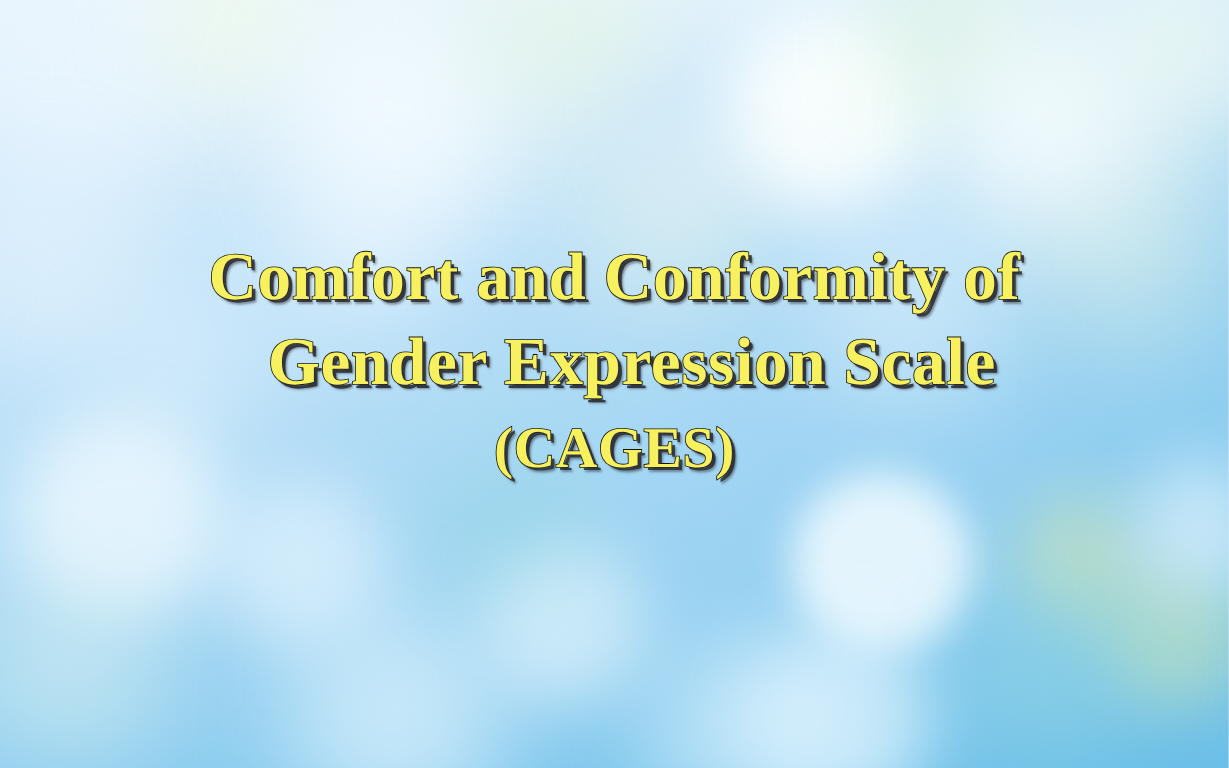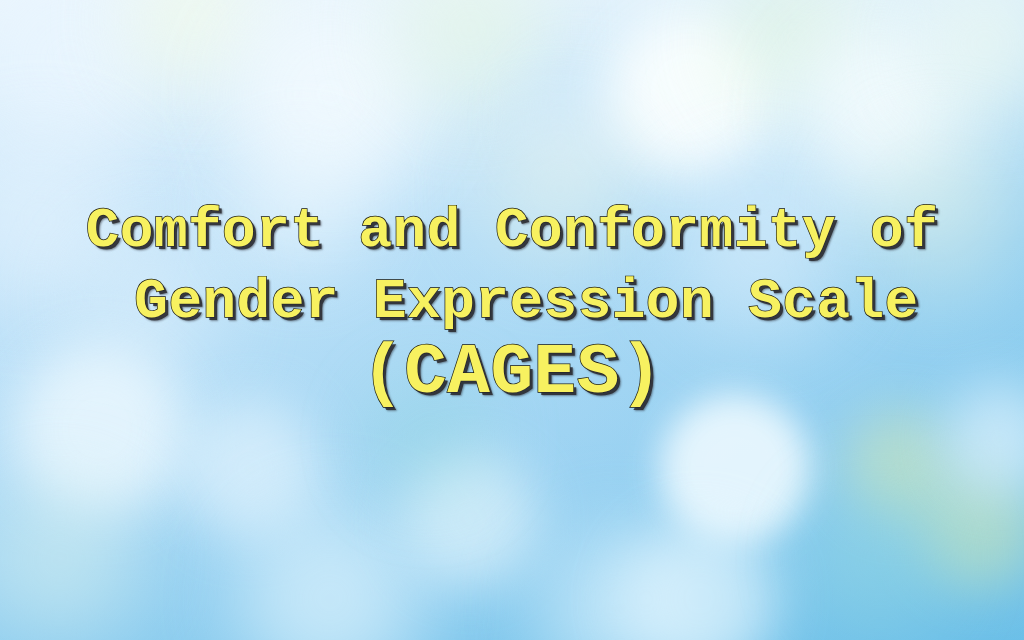--- a/index.html
+++ b/index.html
@@ -43,40 +43,39 @@
   #banner .bigblur  { filter: blur(40px); }
 
   
   #title-block {
     position: absolute;
     left: 0;
     right: 0;
     top: 196px;
     text-align: center;
     z-index: 10;
-    font-family: Liberation Mono, monospace;
   }
 
   .title-line {
     display: block;
     color: #f7f160;
     font-weight: bold;
     font-size: 56px;
     line-height: 71px;
     letter-spacing: 0.5px;
     white-space: nowrap;
     -webkit-text-stroke: 1.4px #17150a;
     paint-order: stroke fill;
     text-shadow:
        3px 3px 0 rgba(40,40,45,0.85),
        4px 4px 2px rgba(30,30,40,0.45);
   }
 
   #line-2 { font-size: 56px; margin-left: 29px; }
-  #line-3 { font-size: 71px; }
+  #line-3 { font-size: 48px; }
 </style>
 </head>
 <body>
 
 <div id="banner">
 
   <div class="bokeh-layer" id="bokeh-layer">
       <div class="blob bigblur" style="left: -25px; top: -35px; width: 190px; height: 190px; background: radial-gradient(circle at 50% 48%, rgb(234, 246, 255) 0%, rgb(234, 246, 255) 55%, rgba(255, 255, 255, 0) 100%); opacity: 0.8;"></div>
       <div class="blob bigblur" style="left: 125px; top: -50px; width: 140px; height: 140px; background: radial-gradient(circle at 50% 48%, rgb(242, 251, 232) 0%, rgb(242, 251, 232) 55%, rgba(255, 255, 255, 0) 100%); opacity: 0.7;"></div>
       <div class="blob bigblur" style="left: 225px; top: -10px; width: 210px; height: 210px; background: radial-gradient(circle at 50% 48%, rgb(244, 251, 255) 0%, rgb(244, 251, 255) 55%, rgba(255, 255, 255, 0) 100%); opacity: 0.85;"></div>

